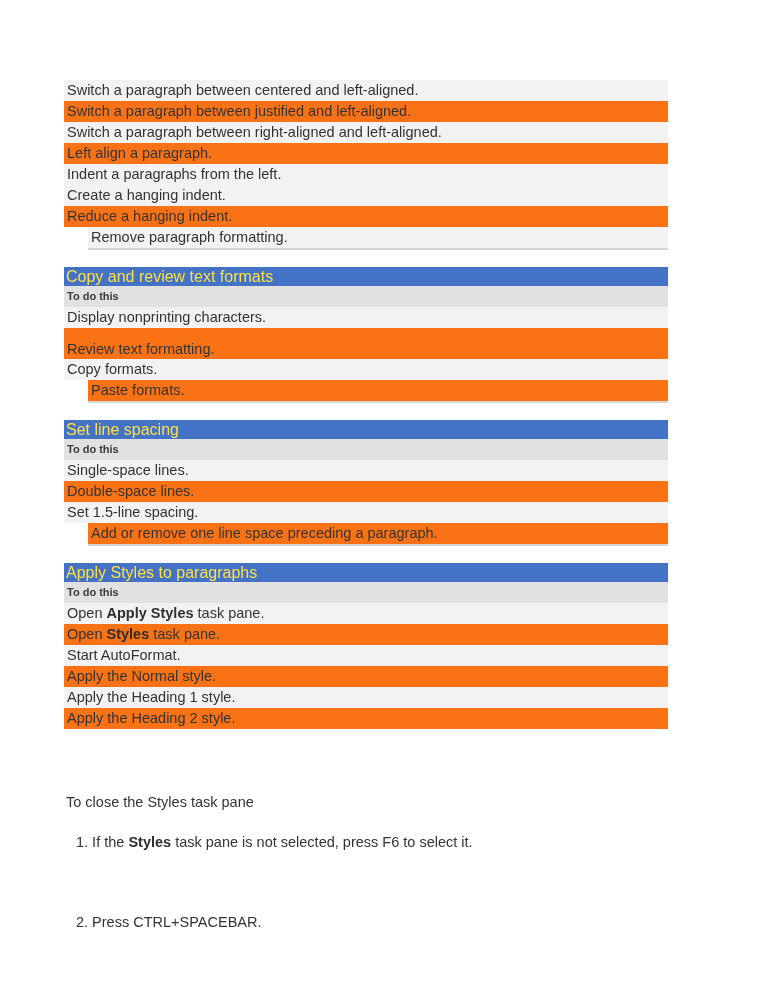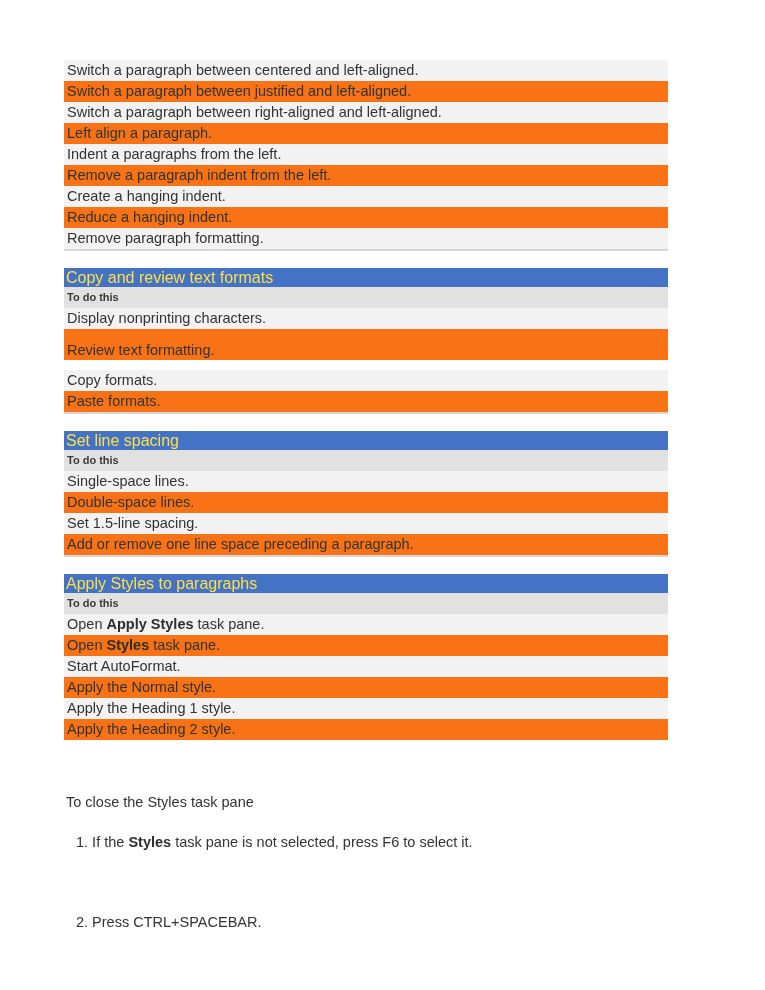--- a/index.html
+++ b/index.html
@@ -1,24 +1,24 @@
 <!DOCTYPE html>
 <html><head>
 <meta charset="utf-8">
 <style>
   html, body { margin: 0; padding: 0; background: #ffffff; }
   body { width: 765px; height: 990px; position: relative; overflow: hidden;
          font-family: "Liberation Sans", "DejaVu Sans", sans-serif; color: #333333; }
-  .page { position: absolute; left: 64px; top: 60px; width: 604px; }
+  .page { position: absolute; left: 64px; top: 80px; width: 604px; }
   .row { height: 21px; line-height: 21px; font-size: 14.5px; padding-left: 3px; white-space: nowrap; }
   .row.shaded { background: #f2f2f2; }
   .row.plain { background: #f97316; }
   .row.tall { height: 31px; line-height: 43px; }
-  .row.spaced-after { margin-top: 10px; }
-  .table-end { border-bottom: 2px solid #d6d6d6; }
+  .row.spaced-after { margin-top: 0; }
+  .table-end { border-bottom: 2px solid #d6d6d6; margin-left: 24px; }
   .section-gap { height: 17px; }
   .section-header { height: 19px; line-height: 19px; background: #4472c4; color: #fde047;
                     font-size: 16px; padding-left: 2px; }
   .col-header { height: 21px; line-height: 21px; background: #e1e1e1; font-weight: bold;
                 font-size: 11px; padding-left: 3px; color: #3a3a3a; }
   b { font-weight: bold; color: #2e2e2e; }
   .after-text { position: absolute; left: 66px; font-size: 14.5px; color: #333333; }
   .proc-title { top: 794px; }
   .step1 { top: 834px; left: 76px; }
   .step2 { top: 914px; left: 76px; }
@@ -27,21 +27,20 @@
 <body>
 
 <div class="page">
 
   <div>
     <div class="row shaded">Switch a paragraph between centered and left-aligned.</div>
     <div class="row plain">Switch a paragraph between justified and left-aligned.</div>
     <div class="row shaded">Switch a paragraph between right-aligned and left-aligned.</div>
     <div class="row plain">Left align a paragraph.</div>
     <div class="row shaded">Indent a paragraphs from the left.</div>
-    <div class="row plain">Remove a paragraph indent from the left.</div>
     <div class="row shaded">Create a hanging indent.</div>
     <div class="row plain">Reduce a hanging indent.</div>
     <div class="row shaded table-end">Remove paragraph formatting.</div>
   </div>
 
   <div class="section-gap"></div>
 
   <div>
     <div class="section-header">Copy and review text formats</div>
     <div class="col-header">To do this</div>

